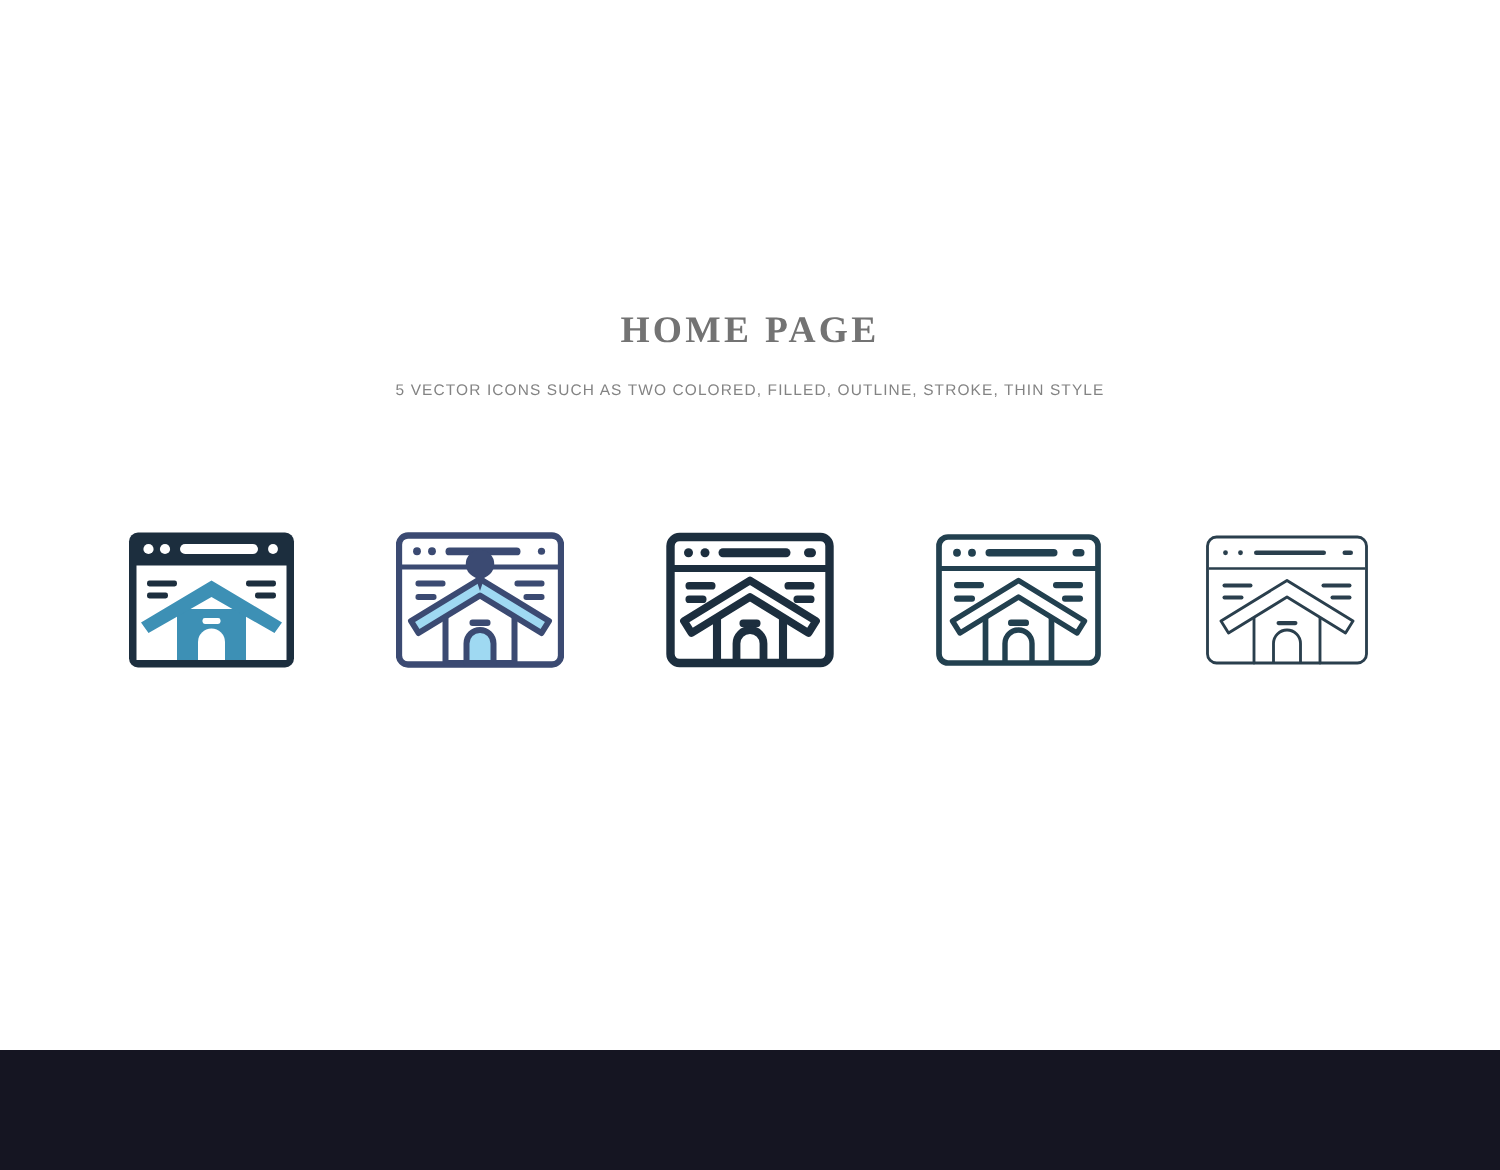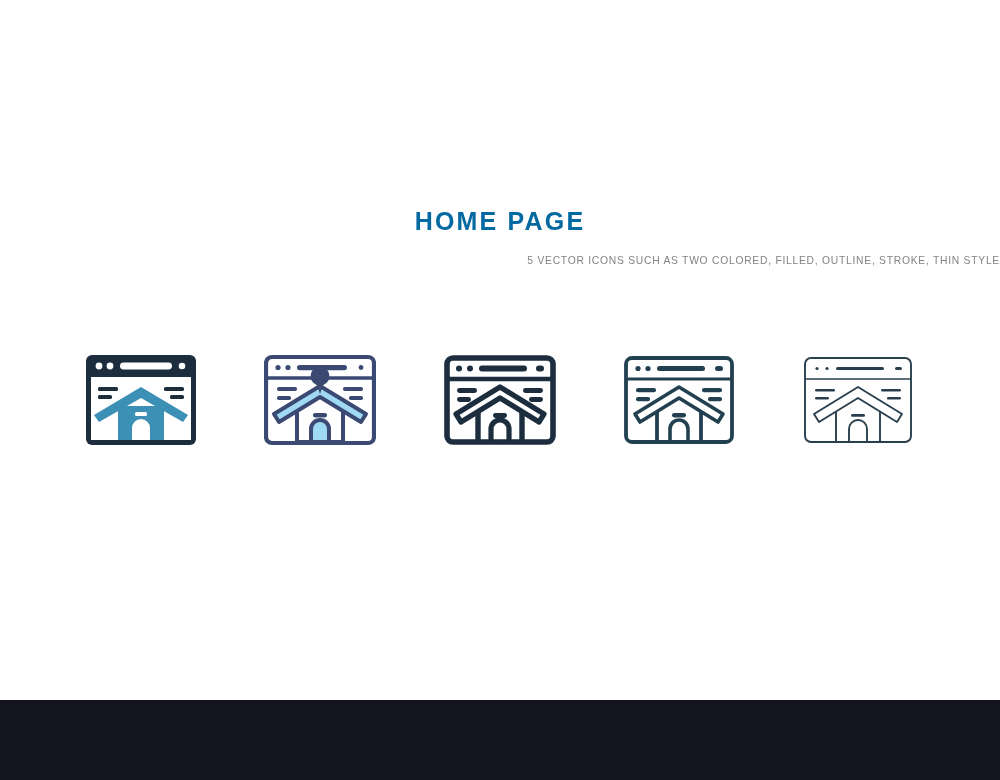--- a/index.html
+++ b/index.html
@@ -26,40 +26,39 @@
 
   
   .heading-block {
     position: absolute;
     left: 0;
     top: 206px;
     width: 1000px;
     text-align: center;
   }
   .page-title {
-    font-family: Liberation Sans, sans-serif;
+    font-family: Liberation Serif, serif;
     font-size: 25px;
     font-weight: bold;
     letter-spacing: 2.2px;
-    color: #0369a1;
+    color: #737373;
     line-height: 30px;
     margin: 0;
     white-space: nowrap;
   }
   .page-subtitle {
     font-family: "Liberation Sans", sans-serif;
     font-size: 10.3px;
     font-weight: normal;
     letter-spacing: 0.75px;
     color: #838383;
     line-height: 14px;
     margin: 0;
     margin-top: 18px;
     white-space: nowrap;
-    text-align: right;
   }
 
   
   .icon-row {
     position: absolute;
     left: 0;
     top: 340px;
     width: 1000px;
     height: 120px;
   }

